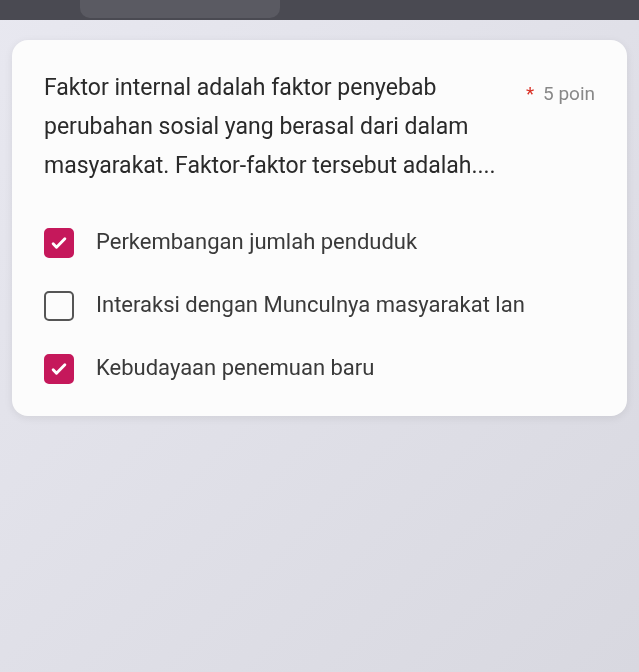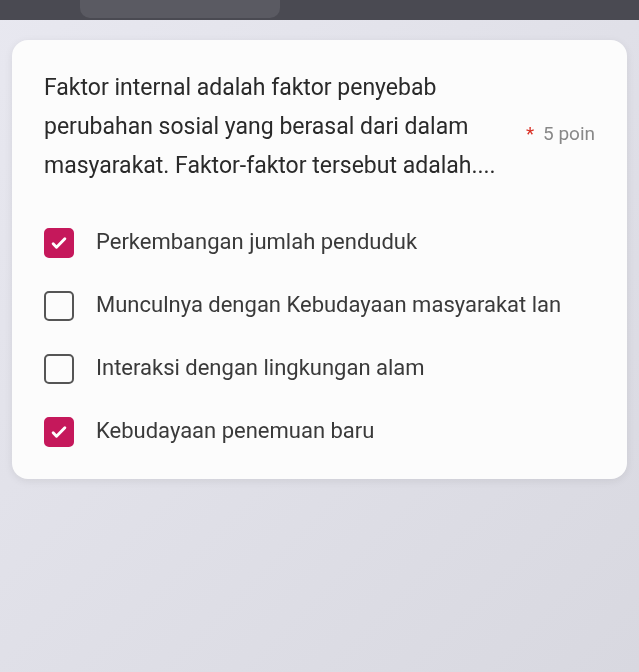--- a/index.html
+++ b/index.html
@@ -35,21 +35,21 @@
     .card {
       margin: 20px 12px 0 12px;
       background: #fcfcfc;
       border-radius: 16px;
       padding: 28px 32px 32px 32px;
       box-shadow: 0 2px 8px rgba(0,0,0,0.08);
     }
     
     .question-header {
       display: flex;
-      align-items: center;
+      align-items: flex-start;
       margin-bottom: 40px;
     }
     
     .question-text {
       font-size: 23px;
       line-height: 1.7;
       color: #2a2a2a;
       flex: 1;
     }
     
@@ -135,29 +135,23 @@
           <path fill="none" stroke="#fff" stroke-width="3.5" stroke-linecap="round" stroke-linejoin="round" d="M5 13l4 4L19 7"></path>
         </svg>
       </div>
       <div class="option-label">Perkembangan jumlah penduduk</div>
     </div>
 
     <div class="option">
       <div class="checkbox">
         
       </div>
-      <div class="option-label">Munculnya dengan Kebudayaan masyarakat lan</div>
+      <div class="option-label">Interaksi dengan Munculnya masyarakat lan</div>
     </div>
 
-    <div class="option">
-      <div class="checkbox">
-        
-      </div>
-      <div class="option-label">Interaksi dengan lingkungan alam</div>
-    </div>
 
     <div class="option">
       <div class="checkbox checked">
         <svg viewBox="0 0 24 24">
           <path fill="none" stroke="#fff" stroke-width="3.5" stroke-linecap="round" stroke-linejoin="round" d="M5 13l4 4L19 7"></path>
         </svg>
       </div>
       <div class="option-label">Kebudayaan penemuan baru</div>
     </div>
   </div>

